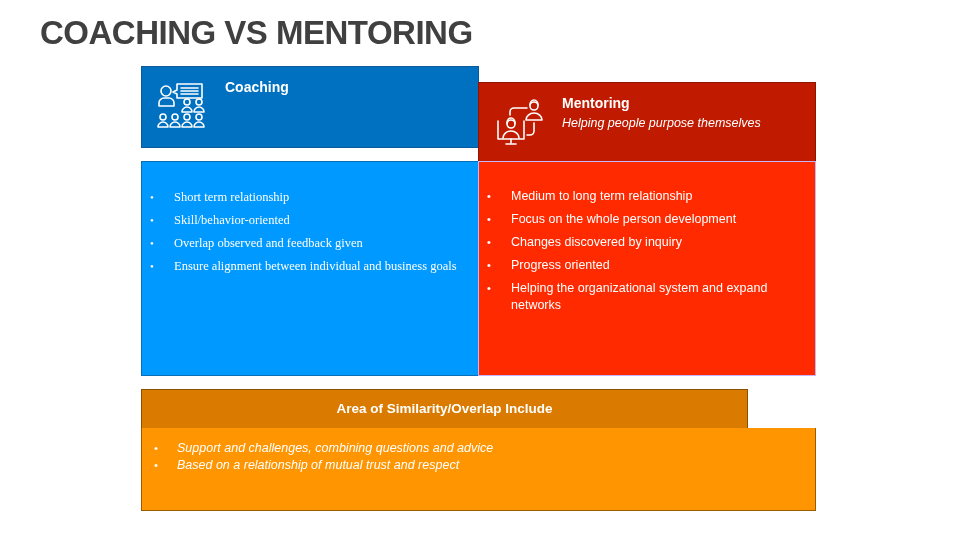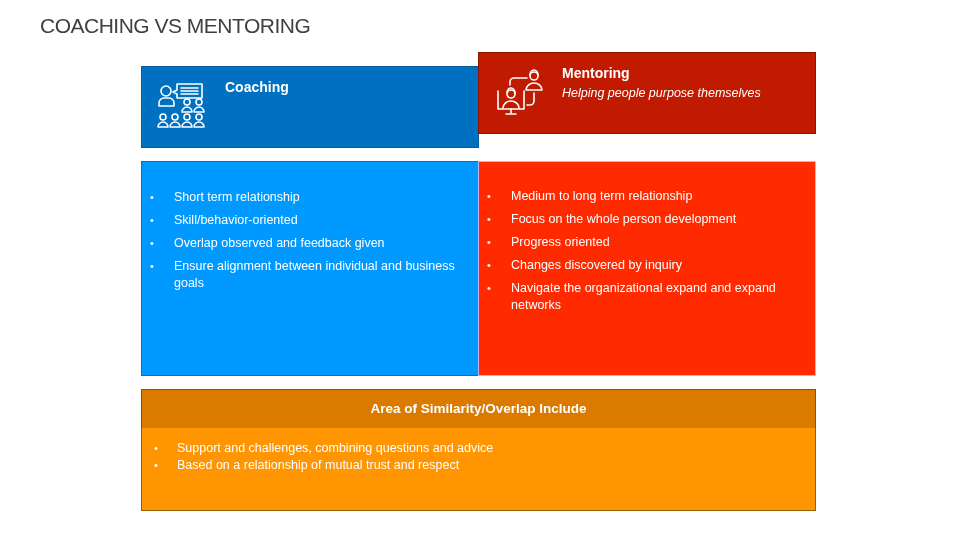--- a/index.html
+++ b/index.html
@@ -1,40 +1,40 @@
 <!DOCTYPE html>
 <html><head>
 <meta charset="utf-8">
 <style>
   * { margin:0; padding:0; box-sizing:border-box; }
   html, body { width:960px; height:540px; background:#ffffff; overflow:hidden; }
   body { position:relative; font-family:"Liberation Sans", "DejaVu Sans", sans-serif; }
   .title {
     position:absolute; left:40px; top:14px;
-    font-size:21px; font-weight:normal; color:#404040; letter-spacing:-0.5px;
+    font-size:33px; font-weight:bold; color:#404040; letter-spacing:-0.5px;
   }
   .box { position:absolute; }
   .hdr-coach { left:141px; top:66px; width:338px; height:82px; background:#0070C0; border:1px solid #0B5A99; }
-  .hdr-ment  { left:478px; top:52px; width:338px; height:82px; background:#C01B00; border:1px solid #8E1400; }
-  .body-coach { left:141px; top:161px; width:338px; height:215px; background:#0099FF; border:1px solid #0B6FB8; }
+  .hdr-ment  { left:478px; top:82px; width:338px; height:82px; background:#C01B00; border:1px solid #8E1400; }
+  .body-coach { left:141px; top:161px; width:338px; height:215px; background:#0099FF; border:1px solid #0B6FB8;font-family:Liberation Serif, serif; }
   .body-ment  { left:478px; top:161px; width:338px; height:215px; background:#FF2A00; border:1px solid #c4b5fd; }
-  .sim-hdr { left:141px; top:389px; width:675px; height:40px; background:#DA7B00; border:1px solid #8A5200; }
+  .sim-hdr { left:141px; top:389px; width:607px; height:40px; background:#DA7B00; border:1px solid #8A5200; }
   .sim-body { left:141px; top:428px; width:675px; height:83px; background:#FF9500; border:1px solid #9A5C00; border-top:none; }
 
   .icon { position:absolute; left:15px; top:14px; width:52px; height:50px; }
   .hdr-text { position:absolute; left:83px; top:12px; color:#fff; }
   .hdr-title { font-size:14px; font-weight:bold; margin-bottom:4px; }
   .hdr-sub { font-size:12.5px; font-style:italic; line-height:17px; width:200px; }
 
   ul.bullets { list-style:none; position:absolute; left:8px; top:27px; color:#fff; font-size:12.5px; width:320px; }
   ul.bullets li { position:relative; padding-left:24px; line-height:17px; margin-bottom:6px; }
   ul.bullets li::before { content:"•"; position:absolute; left:0; top:0; font-size:11px; }
 
   .sim-title { width:100%; text-align:center; line-height:38px; color:#fff; font-size:13.5px; font-weight:bold; }
-  ul.sim-list { list-style:none; position:absolute; left:12px; top:12px; color:#fff; font-size:12.5px; }
+  ul.sim-list { list-style:none; position:absolute; left:12px; top:12px; color:#fff; font-size:12.5px;font-style:italic; }
   ul.sim-list li { position:relative; padding-left:23px; line-height:17px; }
   ul.sim-list li::before { content:"•"; position:absolute; left:0; top:0; font-size:11px; }
 </style>
 </head>
 <body>
 
 <div class="title">COACHING VS MENTORING</div>
 
 <div class="box hdr-coach">
   <svg class="icon" viewBox="0 0 52 50" fill="none" stroke="#fff" stroke-width="1.6" stroke-linecap="round" stroke-linejoin="round">
@@ -88,23 +88,23 @@
     <li>Skill/behavior-oriented</li>
     <li>Overlap observed and feedback given</li>
     <li>Ensure alignment between individual and business goals</li>
   </ul>
 </div>
 
 <div class="box body-ment">
   <ul class="bullets" style="top:26px">
     <li>Medium to long term relationship</li>
     <li>Focus on the whole person development</li>
+    <li>Changes discovered by inquiry</li>
     <li>Progress oriented</li>
-    <li>Changes discovered by inquiry</li>
-    <li>Navigate the organizational expand and expand networks</li>
+    <li>Helping the organizational system and expand networks</li>
   </ul>
 </div>
 
 <div class="box sim-hdr">
   <div class="sim-title">Area of Similarity/Overlap Include</div>
 </div>
 <div class="box sim-body">
   <ul class="sim-list">
     <li>Support and challenges, combining questions and advice</li>
     <li>Based on a relationship of mutual trust and respect</li>

